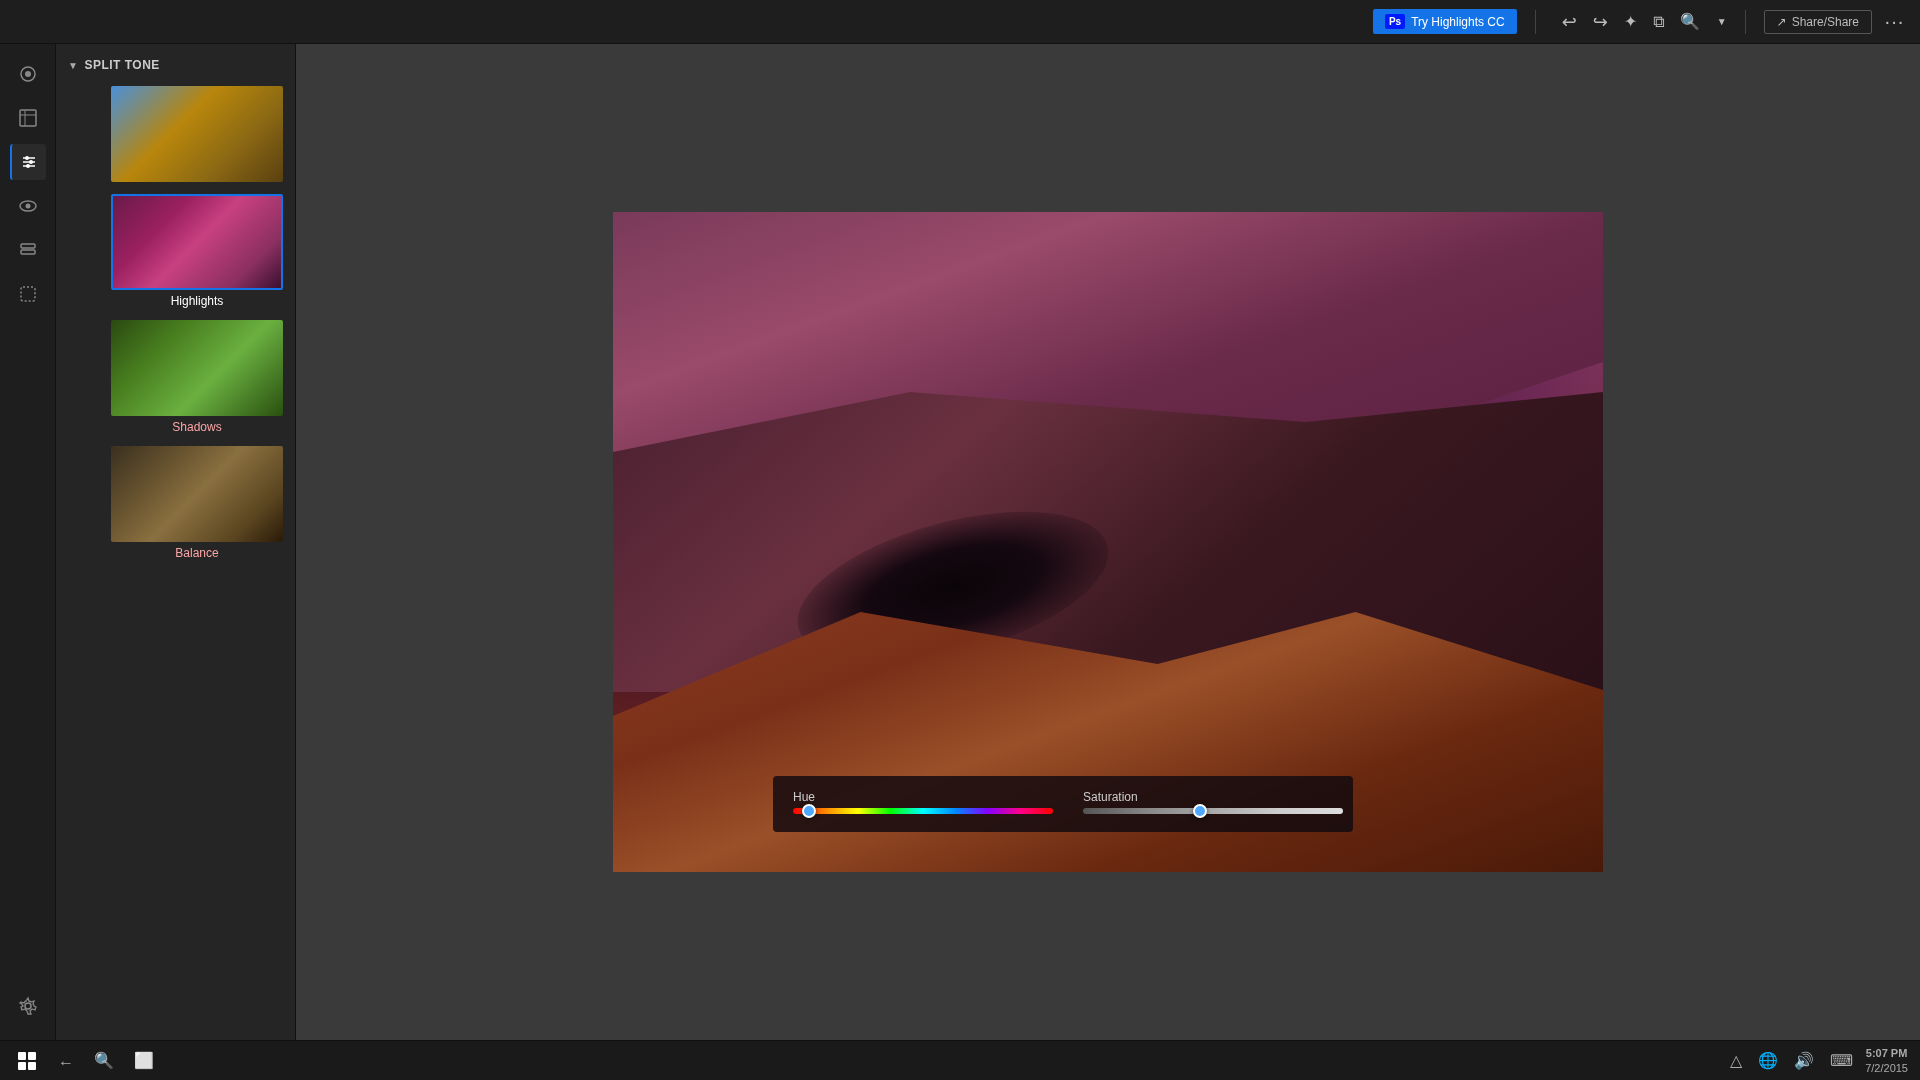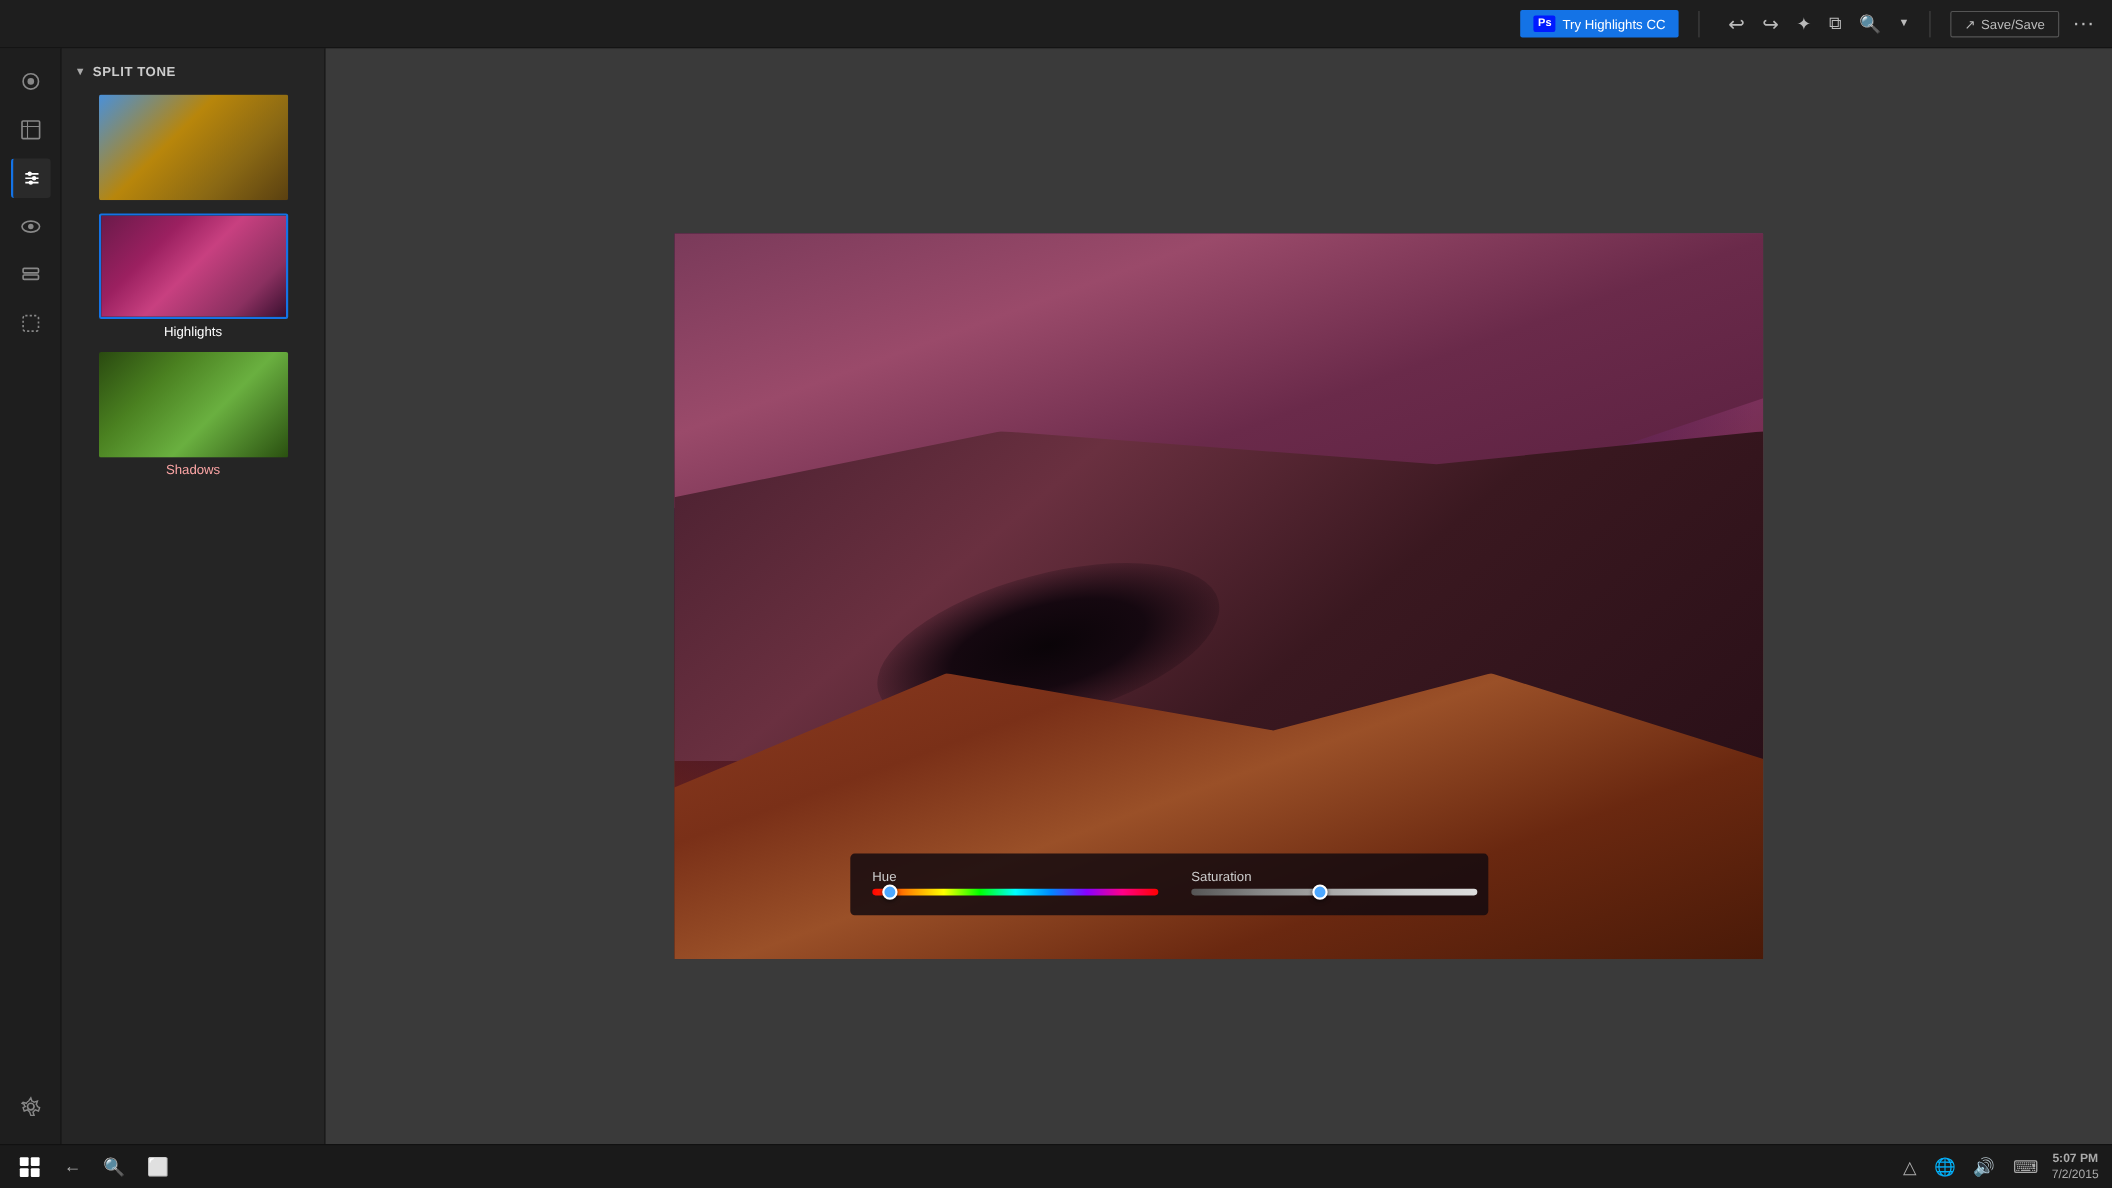--- a/index.html
+++ b/index.html
@@ -140,21 +140,21 @@
       text-transform: uppercase;
       gap: 6px;
     }
     .panel-header-arrow {
       font-size: 10px;
       color: #aaa;
     }
     .preset-grid {
       display: flex;
       flex-direction: column;
-      align-items: center;
+      align-items: flex-end;
       gap: 12px;
       padding: 4px 12px 16px;
     }
     .preset-item {
       width: 172px;
       display: flex;
       flex-direction: column;
       align-items: center;
       gap: 4px;
       cursor: pointer;
@@ -373,21 +373,21 @@
     <span class="topbar-icon">↩</span>
     <span class="topbar-icon">↪</span>
     <span class="topbar-icon" style="font-size:16px;">✦</span>
     <span class="topbar-icon" style="font-size:16px;">⧉</span>
     <span class="topbar-icon" style="font-size:16px;">🔍</span>
     <span class="topbar-icon" style="font-size:10px;">▼</span>
   </div>
   <div class="topbar-divider"></div>
   <button class="save-share-btn">
     <span>↗</span>
-    <span>Save/Save</span>
+    <span>Share/Share</span>
   </button>
   <button class="more-btn">···</button>
 </div>
 
 <div id="left-toolbar">
   <div class="lt-icon">
     <svg width="20" height="20" viewBox="0 0 20 20">
         <circle cx="10" cy="10" r="7" fill="none" stroke="#888" stroke-width="1.5"></circle>
         <circle cx="10" cy="10" r="3" fill="#888"></circle>
       </svg>
@@ -455,20 +455,26 @@
       <span class="preset-label selected">Highlights</span>
     </div>
 
     <div class="preset-item">
       <div class="preset-thumb">
         <div class="thumb-shadows"></div>
       </div>
       <span class="preset-label">Shadows</span>
     </div>
 
+    <div class="preset-item">
+      <div class="preset-thumb">
+        <div class="thumb-balance"></div>
+      </div>
+      <span class="preset-label">Balance</span>
+    </div>
 
   </div>
 </div>
 
 <div id="main-canvas">
   <div class="photo-container">
     <div class="photo-bg">
       <div class="terrain-top"></div>
       <div class="terrain-middle"></div>
       <div class="crater-shadow"></div>

